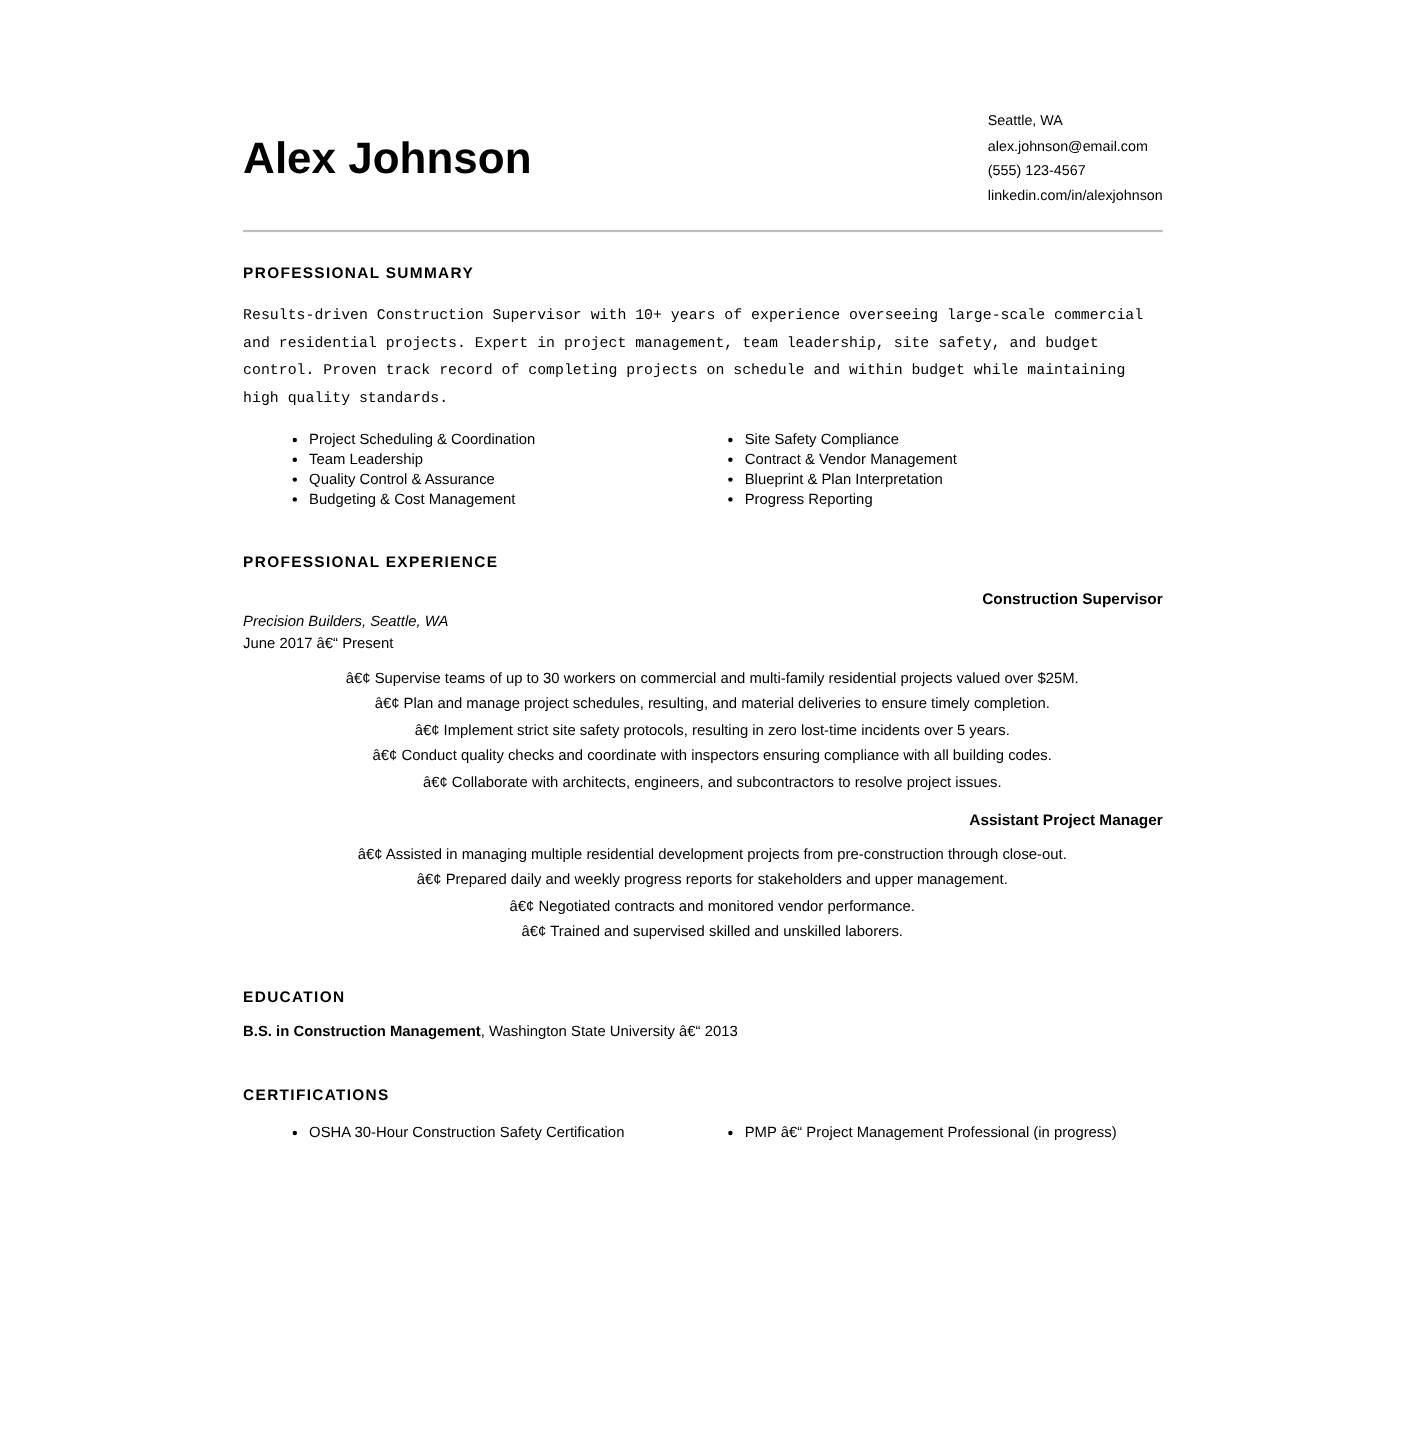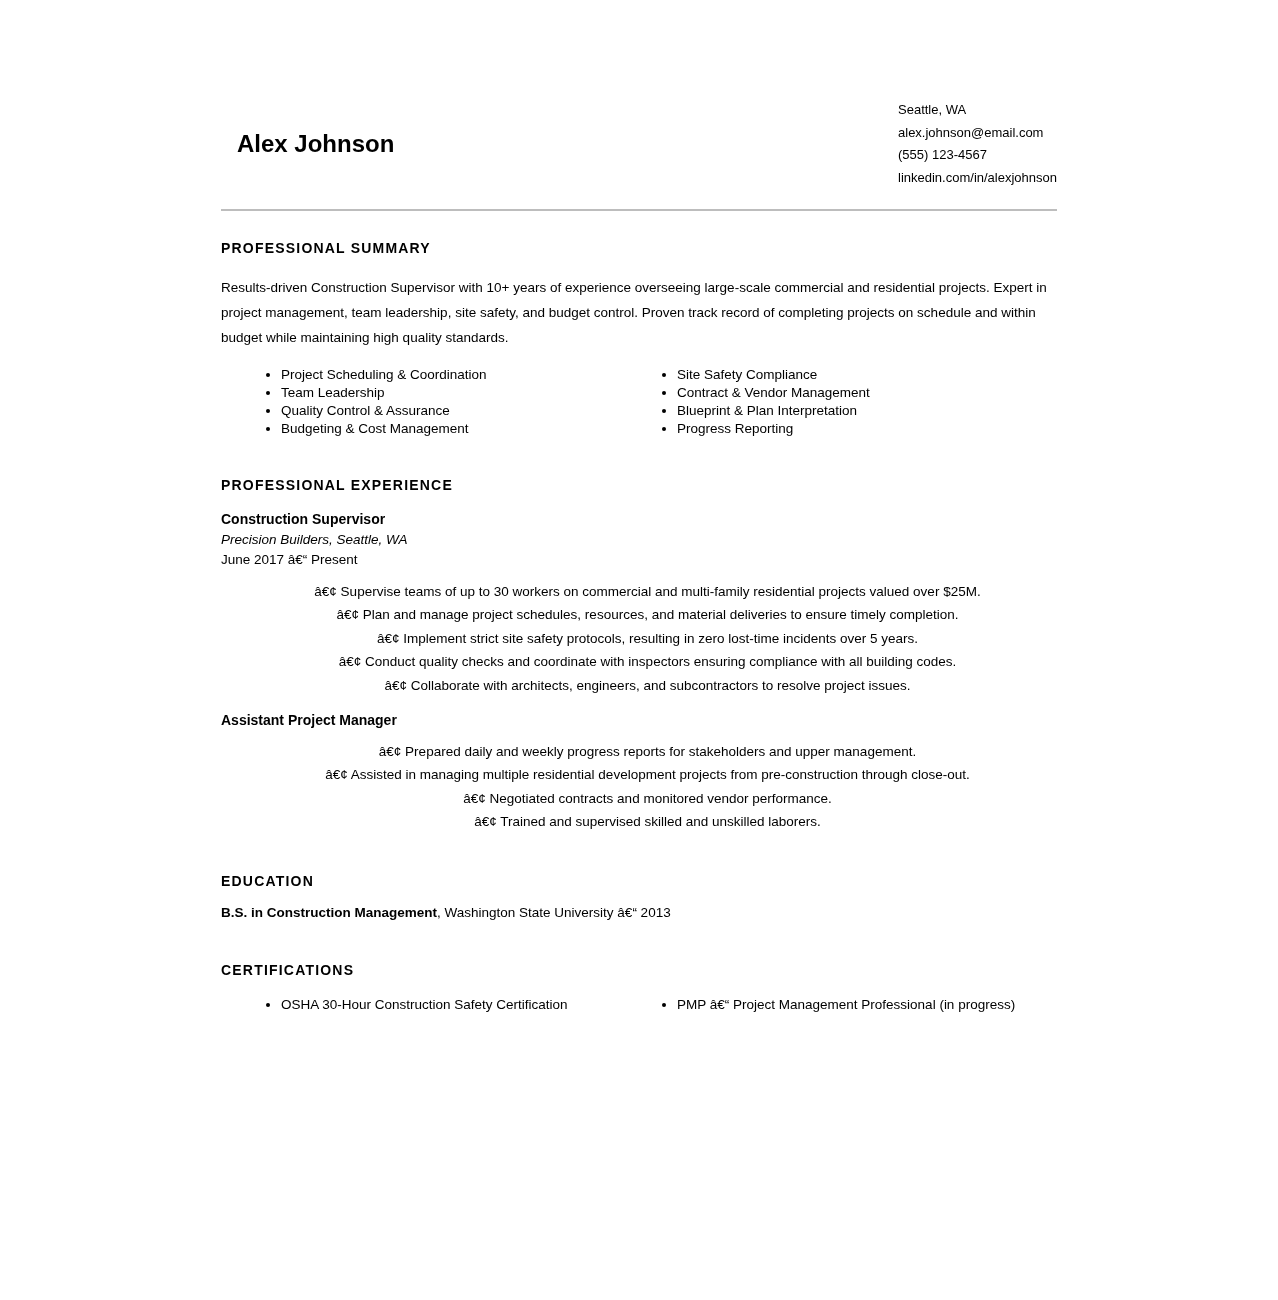--- a/index.html
+++ b/index.html
@@ -17,23 +17,23 @@
     min-height: 1300px;
     font-size: 13.5px;
   }
   
   .header {
     display: flex;
     justify-content: space-between;
     align-items: center;
   }
   .name {
-    font-size: 24px;
+    font-size: 40px;
     font-weight: bold;
-    margin: 16px;
+    margin: 0;
     line-height: 1.1;
   }
   .contact {
     font-size: 13px;
     line-height: 22.5px;
   }
   .rule {
     border: none;
     border-top: 2px solid #bdbdbd;
     margin: 20px 0 0 0;
@@ -46,20 +46,21 @@
     margin: 38px 0 0 0;
     line-height: 19px;
   }
   h2.first {
     margin-top: 28px;
   }
   
   .summary-text {
     margin: 17px 0 0 0;
     line-height: 25px;
+    font-family: Liberation Mono, monospace;
   }
   
   .two-col {
     display: grid;
     grid-template-columns: 396px 1fr;
     margin-top: 16px;
   }
   .two-col ul {
     margin: 0;
     padding-left: 60px;
@@ -73,20 +74,21 @@
     margin-top: 14px;
   }
   .job + .job {
     margin-top: 13px;
   }
   .job-title {
     font-size: 14px;
     font-weight: bold;
     margin: 0;
     line-height: 20.5px;
+    text-align: right;
   }
   .job-company {
     font-style: italic;
     margin: 0;
     line-height: 20.5px;
   }
   .job-dates {
     margin: 0;
     line-height: 20.5px;
   }
@@ -147,32 +149,32 @@
 
   <section>
     <h2 class="section-heading">PROFESSIONAL EXPERIENCE</h2>
 
     <div class="job">
       <p class="job-title">Construction Supervisor</p>
       <p class="job-company">Precision Builders, Seattle, WA</p>
       <p class="job-dates">June 2017 â€“ Present</p>
       <div class="job-bullets">
         <p>â€¢ Supervise teams of up to 30 workers on commercial and multi-family residential projects valued over $25M.</p>
-        <p>â€¢ Plan and manage project schedules, resources, and material deliveries to ensure timely completion.</p>
+        <p>â€¢ Plan and manage project schedules, resulting, and material deliveries to ensure timely completion.</p>
         <p>â€¢ Implement strict site safety protocols, resulting in zero lost-time incidents over 5 years.</p>
         <p>â€¢ Conduct quality checks and coordinate with inspectors ensuring compliance with all building codes.</p>
         <p>â€¢ Collaborate with architects, engineers, and subcontractors to resolve project issues.</p>
       </div>
     </div>
 
     <div class="job">
       <p class="job-title">Assistant Project Manager</p>
       <div class="job-bullets">
+        <p>â€¢ Assisted in managing multiple residential development projects from pre-construction through close-out.</p>
         <p>â€¢ Prepared daily and weekly progress reports for stakeholders and upper management.</p>
-        <p>â€¢ Assisted in managing multiple residential development projects from pre-construction through close-out.</p>
         <p>â€¢ Negotiated contracts and monitored vendor performance.</p>
         <p>â€¢ Trained and supervised skilled and unskilled laborers.</p>
       </div>
     </div>
   </section>
 
   <section>
     <h2 class="section-heading">EDUCATION</h2>
     <p class="education-line"><span class="degree">B.S. in Construction Management</span><span>, </span><span class="school">Washington State University</span><span> â€“ 2013</span></p>
   </section>

